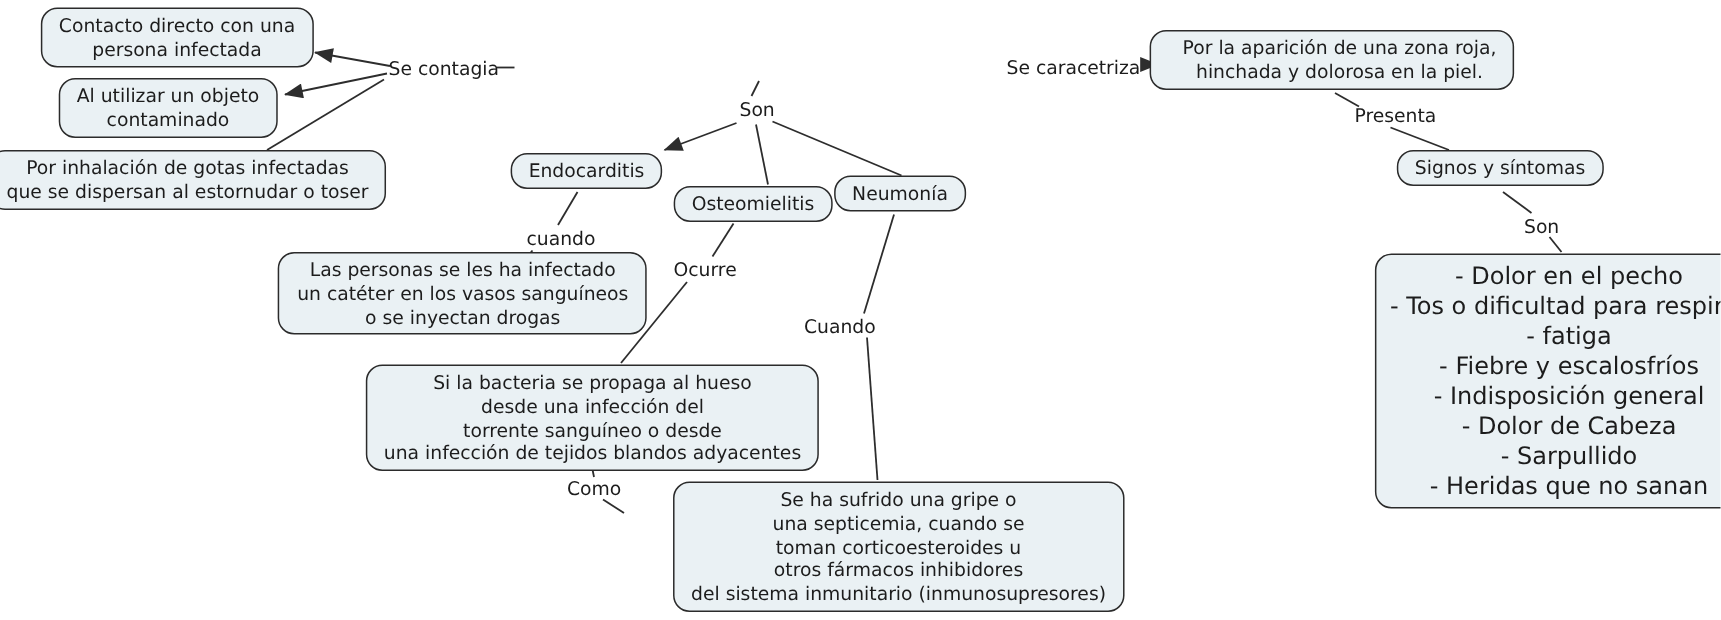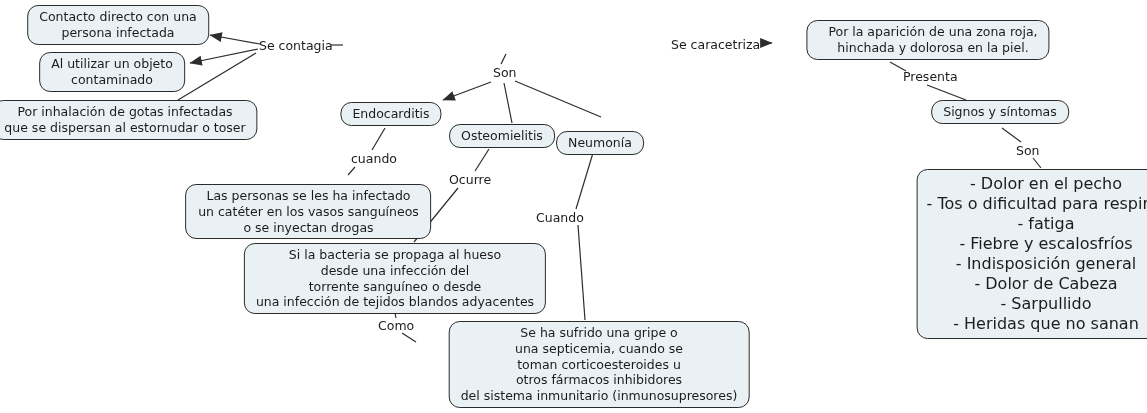--- a/index.html
+++ b/index.html
@@ -71,35 +71,35 @@
       <line x1="402" y1="333" x2="416" y2="342"></line>
     </g>
   </svg>
 
   <div class="node" style="left:118px; top:5px;">Contacto directo con una
 persona infectada</div>
   <div class="node" style="left:112px; top:52px;">Al utilizar un objeto
 contaminado</div>
   <div class="node" style="left:125px; top:100px;">Por inhalación de gotas infectadas
 que se dispersan al estornudar o toser</div>
-  <div class="node" style="left:928px; top:20px;padding-left:21px;">Por la aparición de una zona roja,
+  <div class="node" style="left:888px; top:20px;padding-left:21px;">Por la aparición de una zona roja,
 hinchada y dolorosa en la piel.</div>
   <div class="node" style="left:1000px; top:100px;">Signos y síntomas</div>
   <div class="node small" style="left:1046px; top:169px;">- Dolor en el pecho
 - Tos o dificultad para respirar
 - fatiga
 - Fiebre y escalosfríos
 - Indisposición general
 - Dolor de Cabeza
 - Sarpullido
 - Heridas que no sanan</div>
   <div class="node" style="left:391px; top:102px;">Endocarditis</div>
   <div class="node" style="left:502px; top:124px;">Osteomielitis</div>
-  <div class="node" style="left:600px; top:131px;">Neumonía</div>
-  <div class="node" style="left:308px; top:184px;padding-left:12px;">Las personas se les ha infectado
+  <div class="node" style="left:600px; top:117px;">Neumonía</div>
+  <div class="node" style="left:308px; top:168px;padding-left:12px;">Las personas se les ha infectado
 un catéter en los vasos sanguíneos
 o se inyectan drogas</div>
   <div class="node" style="left:395px; top:243px;">Si la bacteria se propaga al hueso
 desde una infección del
 torrente sanguíneo o desde
 una infección de tejidos blandos adyacentes</div>
   <div class="node" style="left:599px; top:321px;">Se ha sufrido una gripe o
 una septicemia, cuando se
 toman corticoesteroides u
 otros fármacos inhibidores

